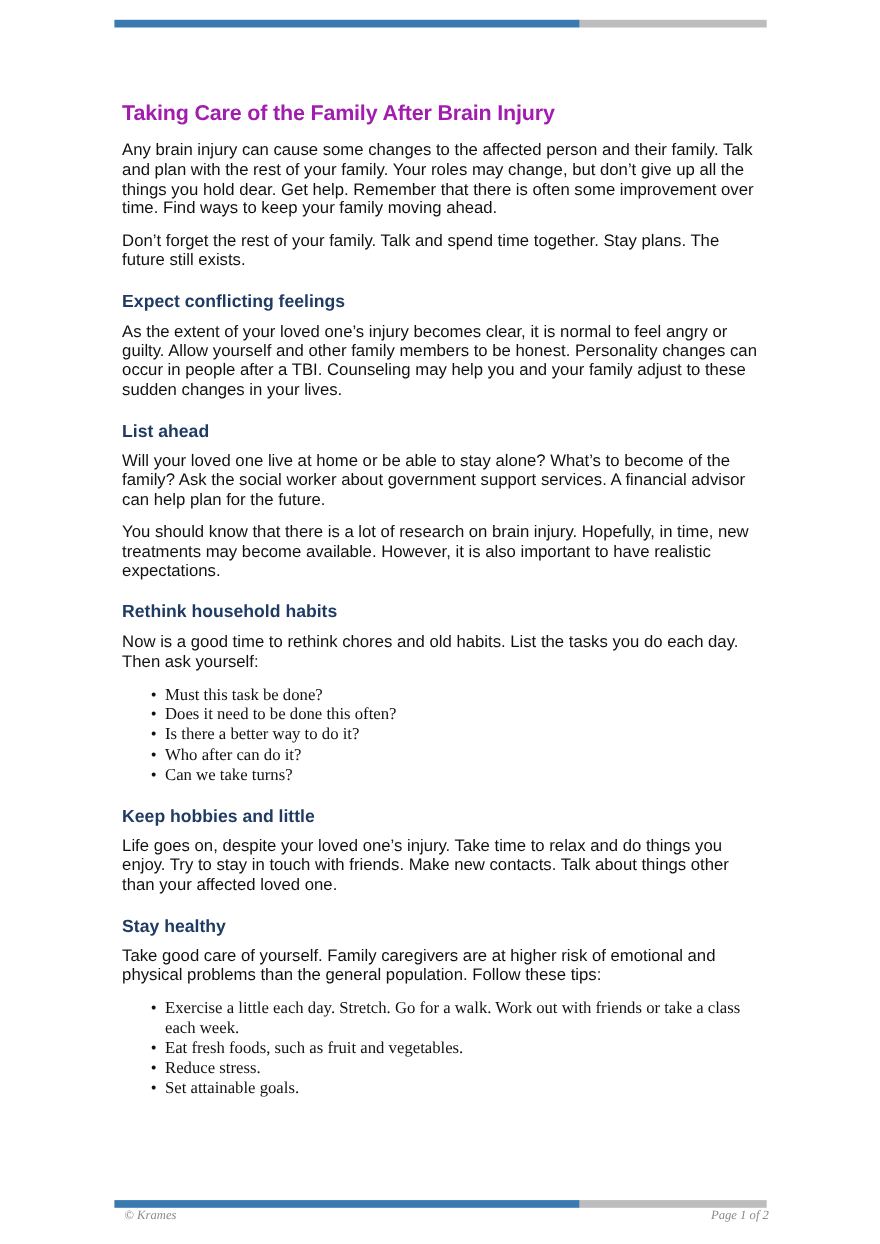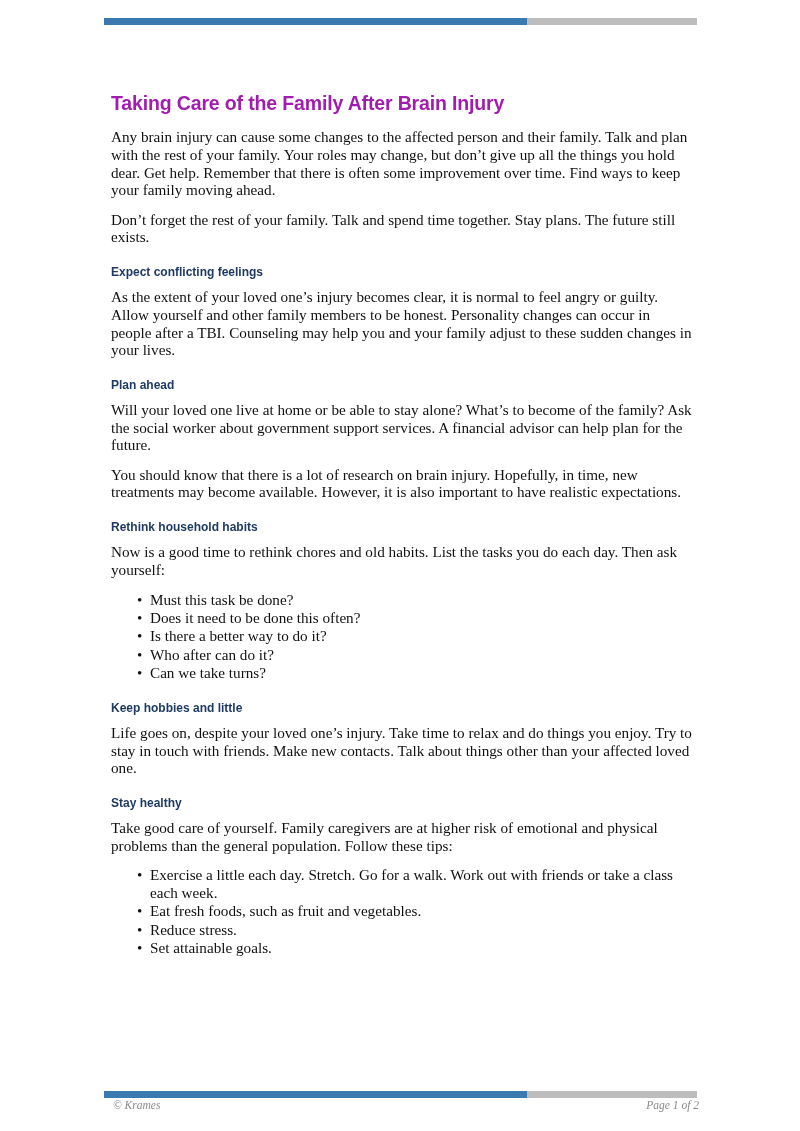--- a/index.html
+++ b/index.html
@@ -57,29 +57,29 @@
     font-size: 19.5px;
     font-weight: bold;
     color: #a21caf;
     margin: 0 0 13px 0;
     letter-spacing: -0.15px;
     line-height: 1.2;
   }
 
   h2.section-title {
     font-family: "Liberation Sans", sans-serif;
-    font-size: 12px;
+    font-size: 16px;
     font-weight: bold;
     color: #1f3b63;
     margin: 0 0 9px 0;
     line-height: 1.2;
   }
 
   p.body-text {
-    font-family: Liberation Serif, serif;
+    font-family: Liberation Sans, sans-serif;
     font-size: 15.2px;
     line-height: 17.6px;
     color: #111111;
     margin: 0 0 12px 0;
     text-align: left;
   }
 
   .section {
     margin-top: 19px;
   }
@@ -138,21 +138,21 @@
     <div id="intro-block">
         <p class="body-text">Any brain injury can cause some changes to the affected person and their family. Talk and plan with the rest of your family. Your roles may change, but don’t give up all the things you hold dear. Get help. Remember that there is often some improvement over time. Find ways to keep your family moving ahead.</p>
         <p class="body-text">Don’t forget the rest of your family. Talk and spend time together. Stay plans. The future still exists.</p>
       </div>
     <div id="sections-block">
         <div class="section">
           <h2 class="section-title">Expect conflicting feelings</h2>
           <p class="body-text">As the extent of your loved one’s injury becomes clear, it is normal to feel angry or guilty. Allow yourself and other family members to be honest. Personality changes can occur in people after a TBI. Counseling may help you and your family adjust to these sudden changes in your lives.</p>
         </div>
         <div class="section">
-          <h2 class="section-title">Plan ahead</h2>
+          <h2 class="section-title">List ahead</h2>
           <p class="body-text">Will your loved one live at home or be able to stay alone? What’s to become of the family? Ask the social worker about government support services. A financial advisor can help plan for the future.</p>
           <p class="body-text">You should know that there is a lot of research on brain injury. Hopefully, in time, new treatments may become available. However, it is also important to have realistic expectations.</p>
         </div>
         <div class="section">
           <h2 class="section-title">Rethink household habits</h2>
           <p class="body-text">Now is a good time to rethink chores and old habits. List the tasks you do each day. Then ask yourself:</p>
           <ul class="bullets">
             <li><span class="dot">•</span><span>Must this task be done?</span></li>
             <li><span class="dot">•</span><span>Does it need to be done this often?</span></li>
             <li><span class="dot">•</span><span>Is there a better way to do it?</span></li>

